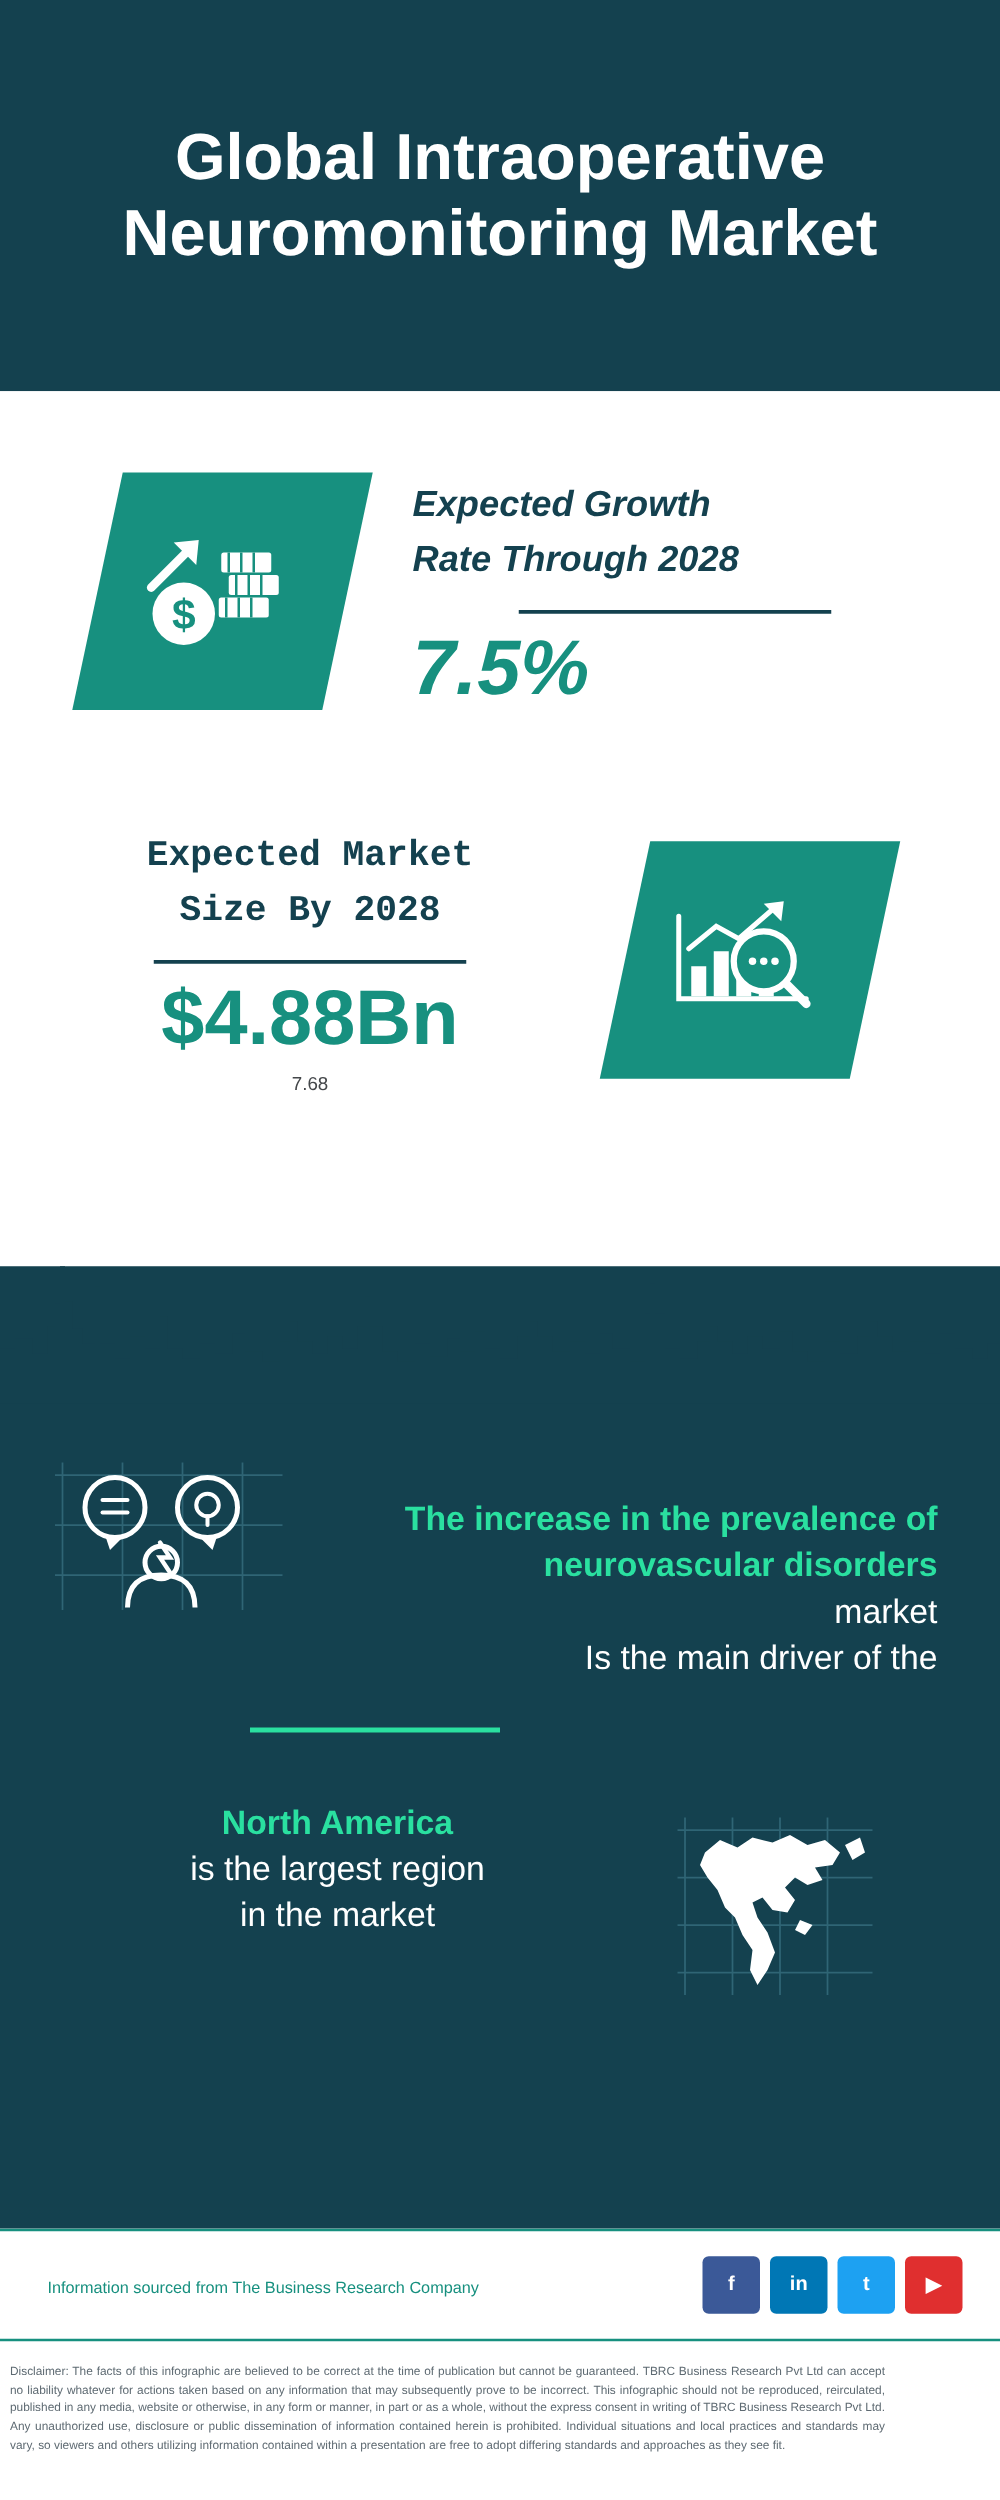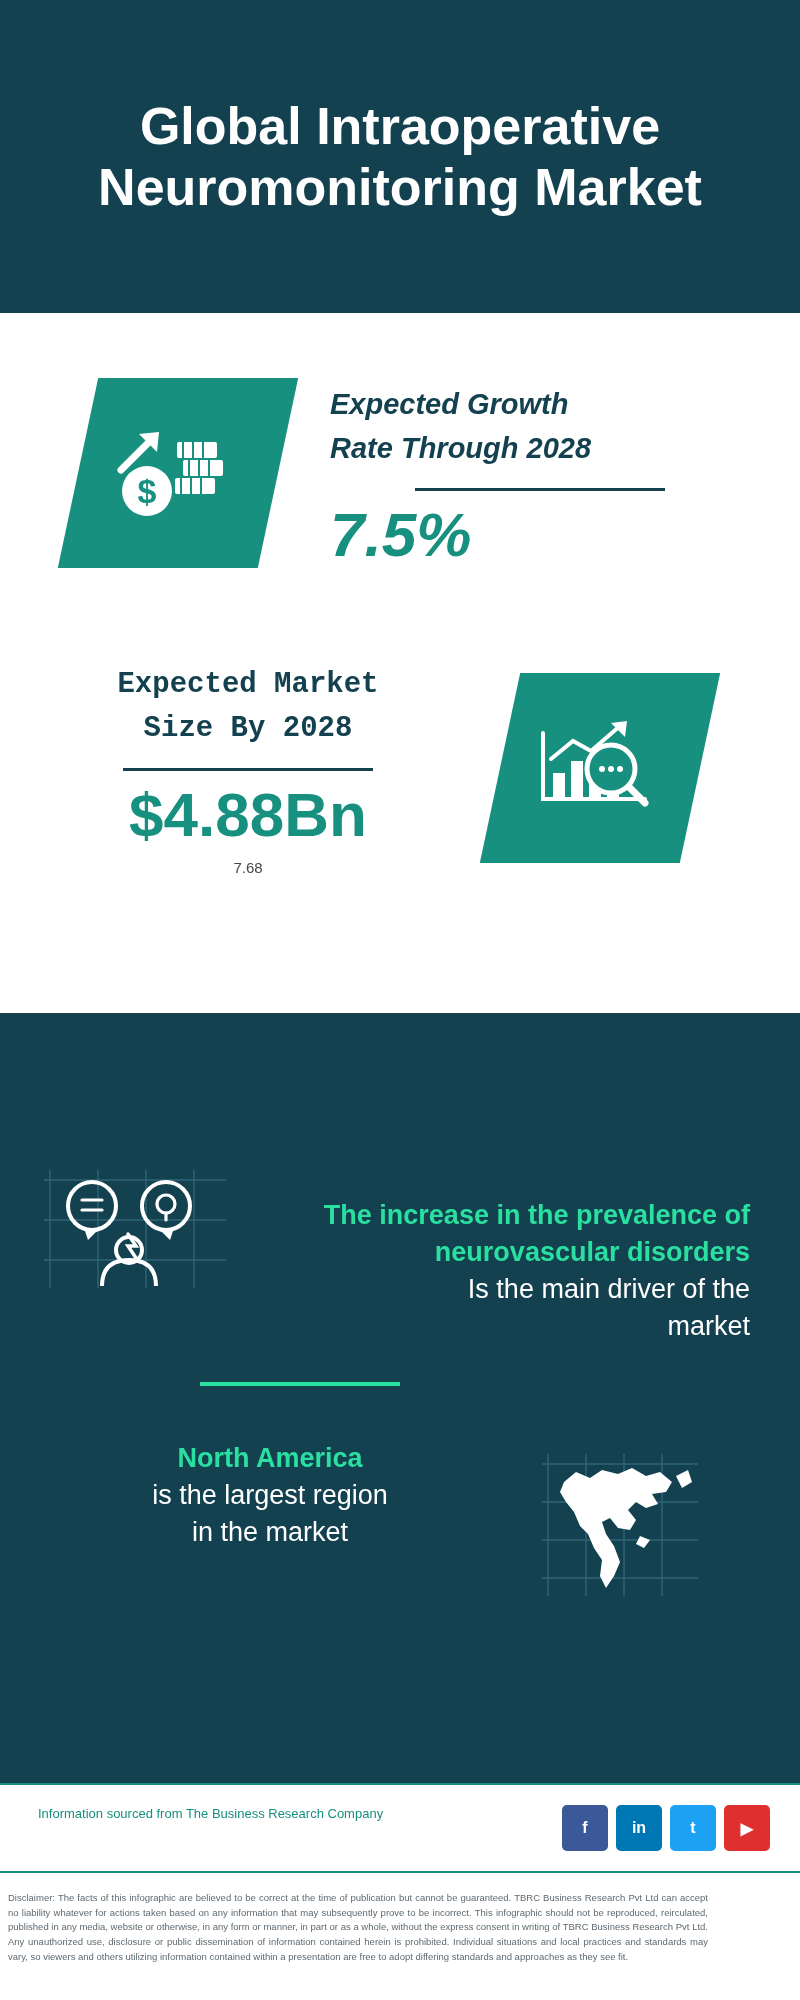--- a/index.html
+++ b/index.html
@@ -191,20 +191,21 @@
   }
   .footer-text {
     position: absolute;
     left: 38px; top: 18px;
     width: 430px;
   }
   .footer-text div {
     color: #17907f;
     font-size: 13px;
     line-height: 1.7;
+    margin-top: 16px;
   }
   .socials {
     position: absolute;
     right: 30px; top: 20px;
     display: flex;
     gap: 8px;
   }
   .social {
     width: 46px; height: 46px;
     border-radius: 5px;
@@ -335,22 +336,22 @@
         </g>
         <circle cx="126" cy="42" r="9" fill="none" stroke="#ffffff" stroke-width="3.2"></circle>
         <path d="M126 51 L126 58" stroke="#ffffff" stroke-width="3.2" stroke-linecap="round"></path>
         <path d="M88 72 L96 84 L88 84 L96 96" stroke="#ffffff" stroke-width="3.5" fill="none" stroke-linecap="round"></path>
         <circle cx="89" cy="88" r="13" fill="none" stroke="#ffffff" stroke-width="4"></circle>
         <path d="M62 124 C62 104, 74 98, 89 98 C104 98, 116 104, 116 124" fill="none" stroke="#ffffff" stroke-width="4"></path>
       </svg>
     </div>
     <div class="driver-text">
       <div class="accent">The increase in the prevalence of neurovascular disorders</div>
+      <div class="white-text">market</div>
       <div class="white-text">Is the main driver of the</div>
-      <div class="white-text">market</div>
     </div>
   </div>
 
   <div class="divider"></div>
 
   <div class="region">
     <div class="region-text">
       <div class="accent">North America</div>
       <div class="white-text">is the largest region</div>
       <div class="white-text">in the market</div>

